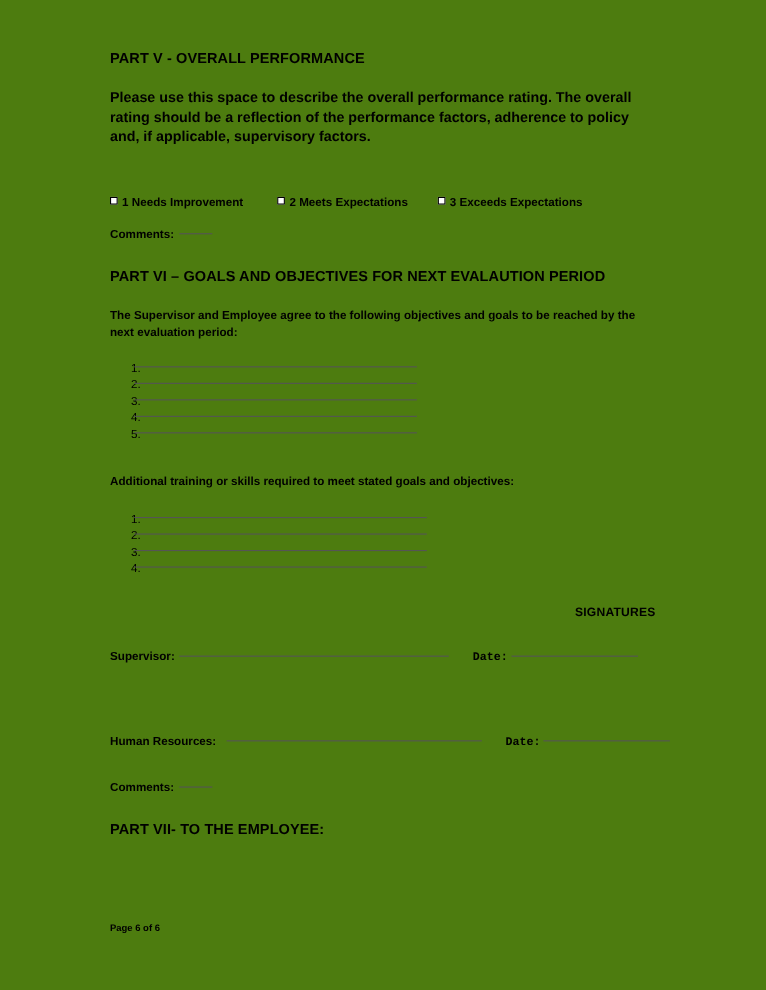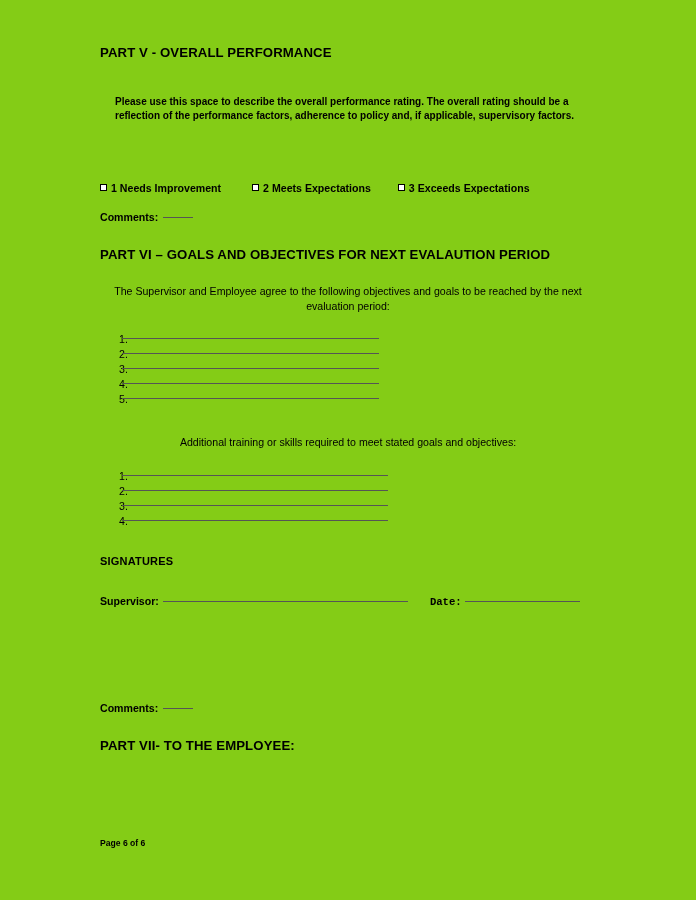--- a/index.html
+++ b/index.html
@@ -11,59 +11,58 @@
     width: 696px;
     height: 900px;
     font-family: "Liberation Sans", sans-serif;
     color: #000000;
     -webkit-font-smoothing: none;
   }
   .page {
     position: relative;
     width: 696px;
     height: 900px;
-    background: #84cc16;
+    background: #4d7c0f;
     overflow: hidden;
   }
   .content {
     position: absolute;
     left: 100px;
     top: 45px;
     width: 496px;
   }
 
   
   .part-heading {
     font-size: 13.2px;
     font-weight: bold;
     letter-spacing: 0.1px;
     margin: 0;
     line-height: 1.2;
   }
   .centered-heading {
     font-size: 11px;
     font-weight: bold;
-    text-align: left;
+    text-align: right;
     margin: 0;
     letter-spacing: 0.2px;
   }
 
   
   .para-bold {
-    font-size: 10px;
+    font-size: 13px;
     font-weight: bold;
     line-height: 1.37;
-    margin: 15px;
+    margin: 0;
   }
   .para-normal {
     font-size: 10.6px;
-    font-weight: normal;
+    font-weight: bold;
     line-height: 1.37;
     margin: 0;
-    text-align: center;
   }
 
   
   .rating-row {
     display: block;
     font-size: 10.6px;
     font-weight: bold;
     white-space: nowrap;
     margin-top: 24px;
   }
@@ -227,20 +226,23 @@
 
     <div class="sig-row">
       <span class="label">Supervisor:</span><span class="rule rule-sup"></span><span class="date-group"><span class="label">Date:</span><span class="rule rule-date"></span></span>
     </div>
 
     <div class="sp-33"></div>
 
 
     <div class="sp-33"></div>
 
+    <div class="sig-row">
+      <span class="label">Human Resources:</span><span class="rule rule-hr"></span><span class="date-group"><span class="label">Date:</span><span class="rule rule-date"></span></span>
+    </div>
 
     <div class="sp-29"></div>
 
     <div class="comments-row">
       <span>Comments:</span><span class="short-rule"></span>
     </div>
 
     <div class="sp-24"></div>
 
     <h1 class="part-heading">PART VII- TO THE EMPLOYEE:</h1>

